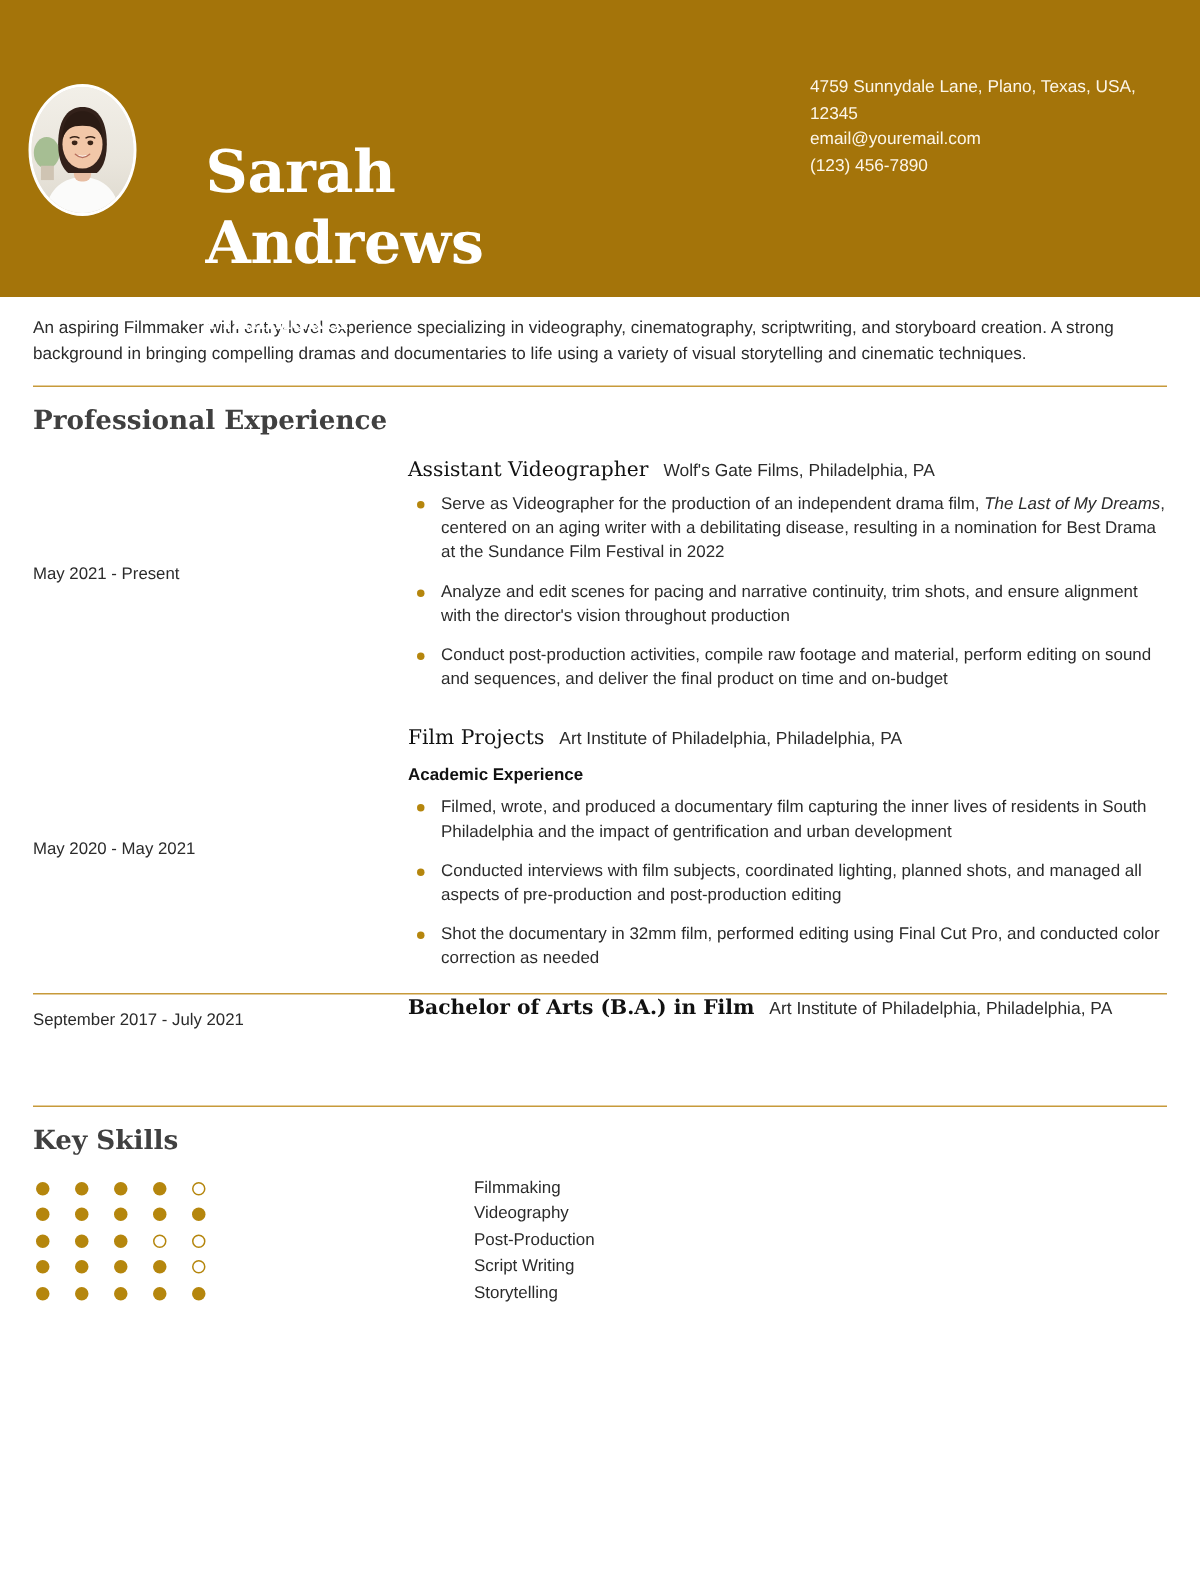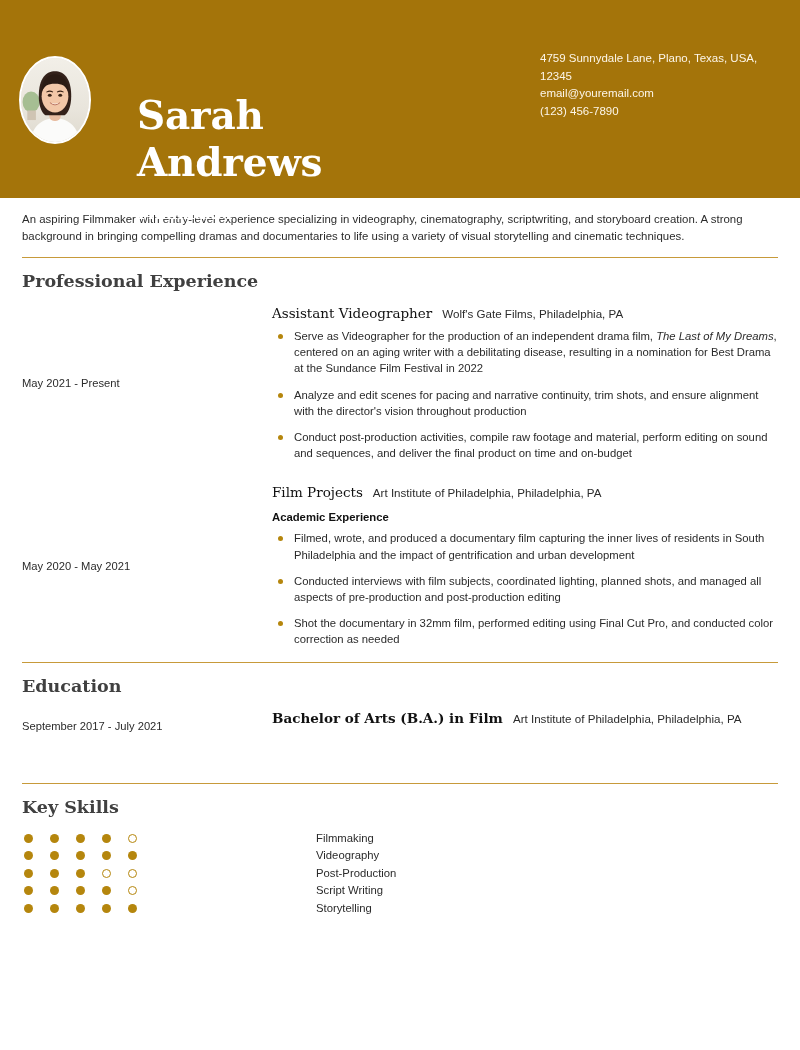--- a/index.html
+++ b/index.html
@@ -322,21 +322,20 @@
               <li>Filmed, wrote, and produced a documentary film capturing the inner lives of residents in South Philadelphia and the impact of gentrification and urban development</li>
               <li>Conducted interviews with film subjects, coordinated lighting, planned shots, and managed all aspects of pre-production and post-production editing</li>
               <li>Shot the documentary in 32mm film, performed editing using Final Cut Pro, and conducted color correction as needed</li>
             </ul>
           </div>
         </div>
       </div>
 
     <div class="rule" style="margin-top:14px;"></div>
 
-    <div class="section-heading">Education</div>
 
     <div id="education-container">
         <div class="entry">
           <div class="entry-date">September 2017 - July 2021</div>
           <div class="entry-main">
             <div class="role-line" style="margin-bottom: 16px;">
               <span class="edu-role-title">Bachelor of Arts (B.A.) in Film</span>
               <span class="role-org">Art Institute of Philadelphia, Philadelphia, PA</span>
             </div>
           </div>

